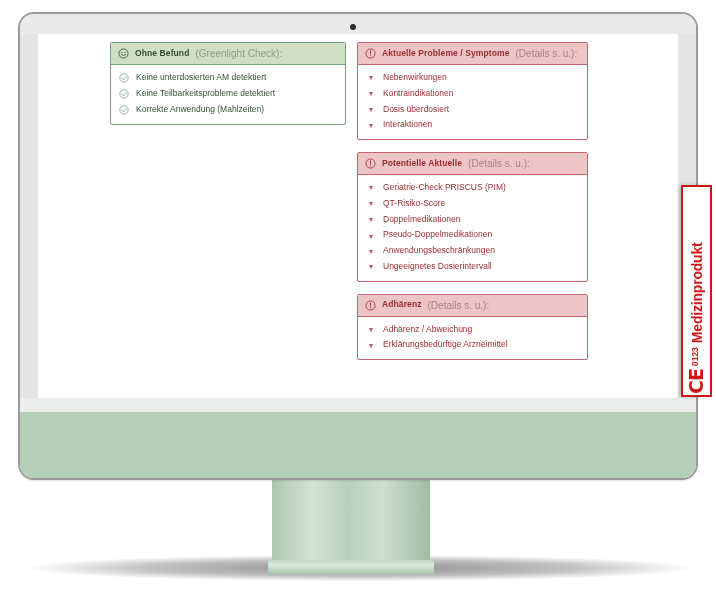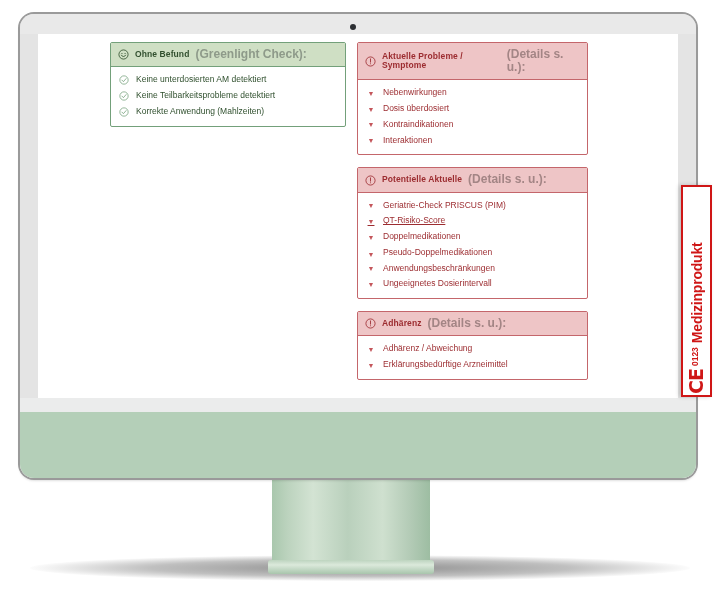--- a/index.html
+++ b/index.html
@@ -146,23 +146,23 @@
   .panel.red > .panel-header {
     background: #eec5c6;
     border-bottom: 1px solid #c4666b;
     color: #9c2c30;
   }
   .panel-title {
     font-weight: bold;
     letter-spacing: 0.1px;
   }
   .panel-subtitle {
-    font-weight: bold;
+    font-weight: normal;
     color: #8e9a8a;
-    font-size: 12px;
+    font-size: 10px;
   }
   .panel.red .panel-subtitle { color: #a38585; }
 
   .header-icon {
     width: 11px; height: 11px;
     flex: 0 0 auto;
     display: block;
   }
 
   .panel-body {
@@ -312,25 +312,25 @@
                 <span class="panel-title">Aktuelle Probleme / Symptome</span>
                 <span class="panel-subtitle">(Details s. u.):</span>
               </div>
               <div class="panel-body">
                 <div class="item" style="color: rgb(156, 44, 48);">
                   <span class="tri-bullet" style="color: rgb(196, 86, 91);">▼</span>
                   <span>Nebenwirkungen</span>
                 </div>
                 <div class="item" style="color: rgb(156, 44, 48);">
                   <span class="tri-bullet" style="color: rgb(196, 86, 91);">▼</span>
+                  <span>Kontraindikationen</span>
+                </div>
+                <div class="item" style="color: rgb(156, 44, 48);">
+                  <span class="tri-bullet" style="color: rgb(196, 86, 91);">▼</span>
                   <span>Dosis überdosiert</span>
-                </div>
-                <div class="item" style="color: rgb(156, 44, 48);">
-                  <span class="tri-bullet" style="color: rgb(196, 86, 91);">▼</span>
-                  <span>Kontraindikationen</span>
                 </div>
                 <div class="item" style="color: rgb(156, 44, 48);">
                   <span class="tri-bullet" style="color: rgb(196, 86, 91);">▼</span>
                   <span>Interaktionen</span>
                 </div>
               </div>
             </div>
             <div class="panel red" style="border-color: rgb(196, 102, 107);">
               <div class="panel-header" style="background: rgb(238, 197, 198); border-bottom-color: rgb(196, 102, 107);">
                 <svg viewBox="0 0 24 24" class="header-icon">
@@ -339,21 +339,21 @@
                   <circle cx="12" cy="17" r="1.15" fill="#9c2c30"></circle>
                 </svg>
                 <span class="panel-title">Potentielle Aktuelle</span>
                 <span class="panel-subtitle">(Details s. u.):</span>
               </div>
               <div class="panel-body">
                 <div class="item" style="color: rgb(156, 44, 48);">
                   <span class="tri-bullet" style="color: rgb(196, 86, 91);">▼</span>
                   <span>Geriatrie-Check PRISCUS (PIM)</span>
                 </div>
-                <div class="item" style="color: rgb(156, 44, 48); text-decoration: underline;">
+                <div class="item" style="color: rgb(156, 44, 48);">
                   <span class="tri-bullet" style="color: rgb(196, 86, 91);">▼</span>
                   <span>QT-Risiko-Score</span>
                 </div>
                 <div class="item" style="color: rgb(156, 44, 48);">
                   <span class="tri-bullet" style="color: rgb(196, 86, 91);">▼</span>
                   <span>Doppelmedikationen</span>
                 </div>
                 <div class="item" style="color: rgb(156, 44, 48); align-items: flex-end;">
                   <span class="tri-bullet" style="color: rgb(196, 86, 91);">▼</span>
                   <span>Pseudo-Doppelmedikationen</span>

